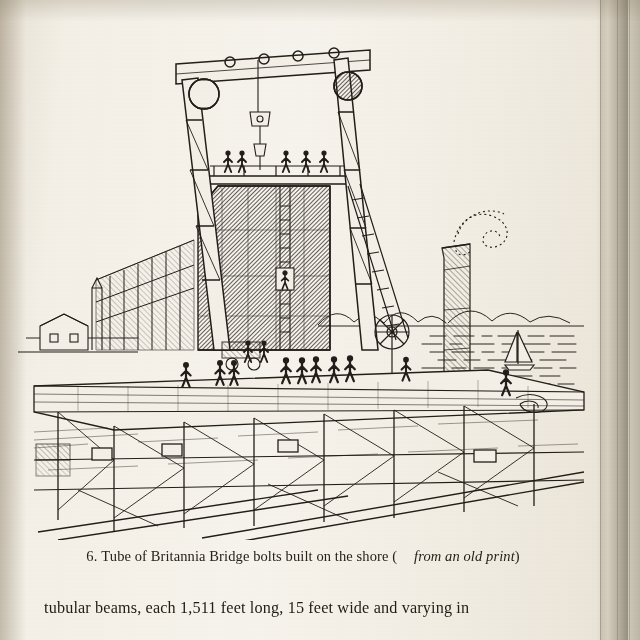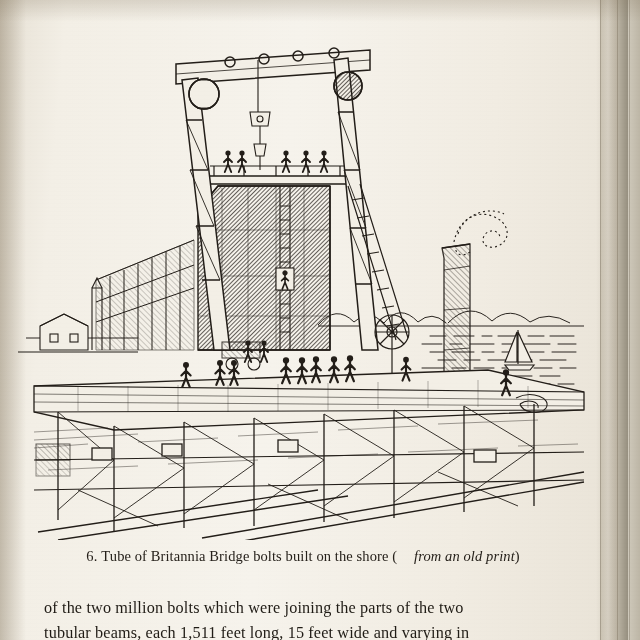--- a/index.html
+++ b/index.html
@@ -392,18 +392,17 @@
         <rect x="18" y="440" width="34" height="16" fill="url(#hatch2)" opacity="0.5"></rect>
       </g>
     </svg>
   </div>
 
   <div class="caption">
     <span class="num">6.</span><span>Tube of Britannia Bridge bolts built on the shore (</span><span class="src">from an old print</span><span>)</span>
   </div>
 
   <div class="body-text">
-    <div class="line">of the two million bolts which were joining the parts of the two</div>
     <div class="line">tubular beams, each 1,511 feet long, 15 feet wide and varying in</div>
   </div>
 
   <div class="grain"></div>
 </div>
 
 </body></html>

